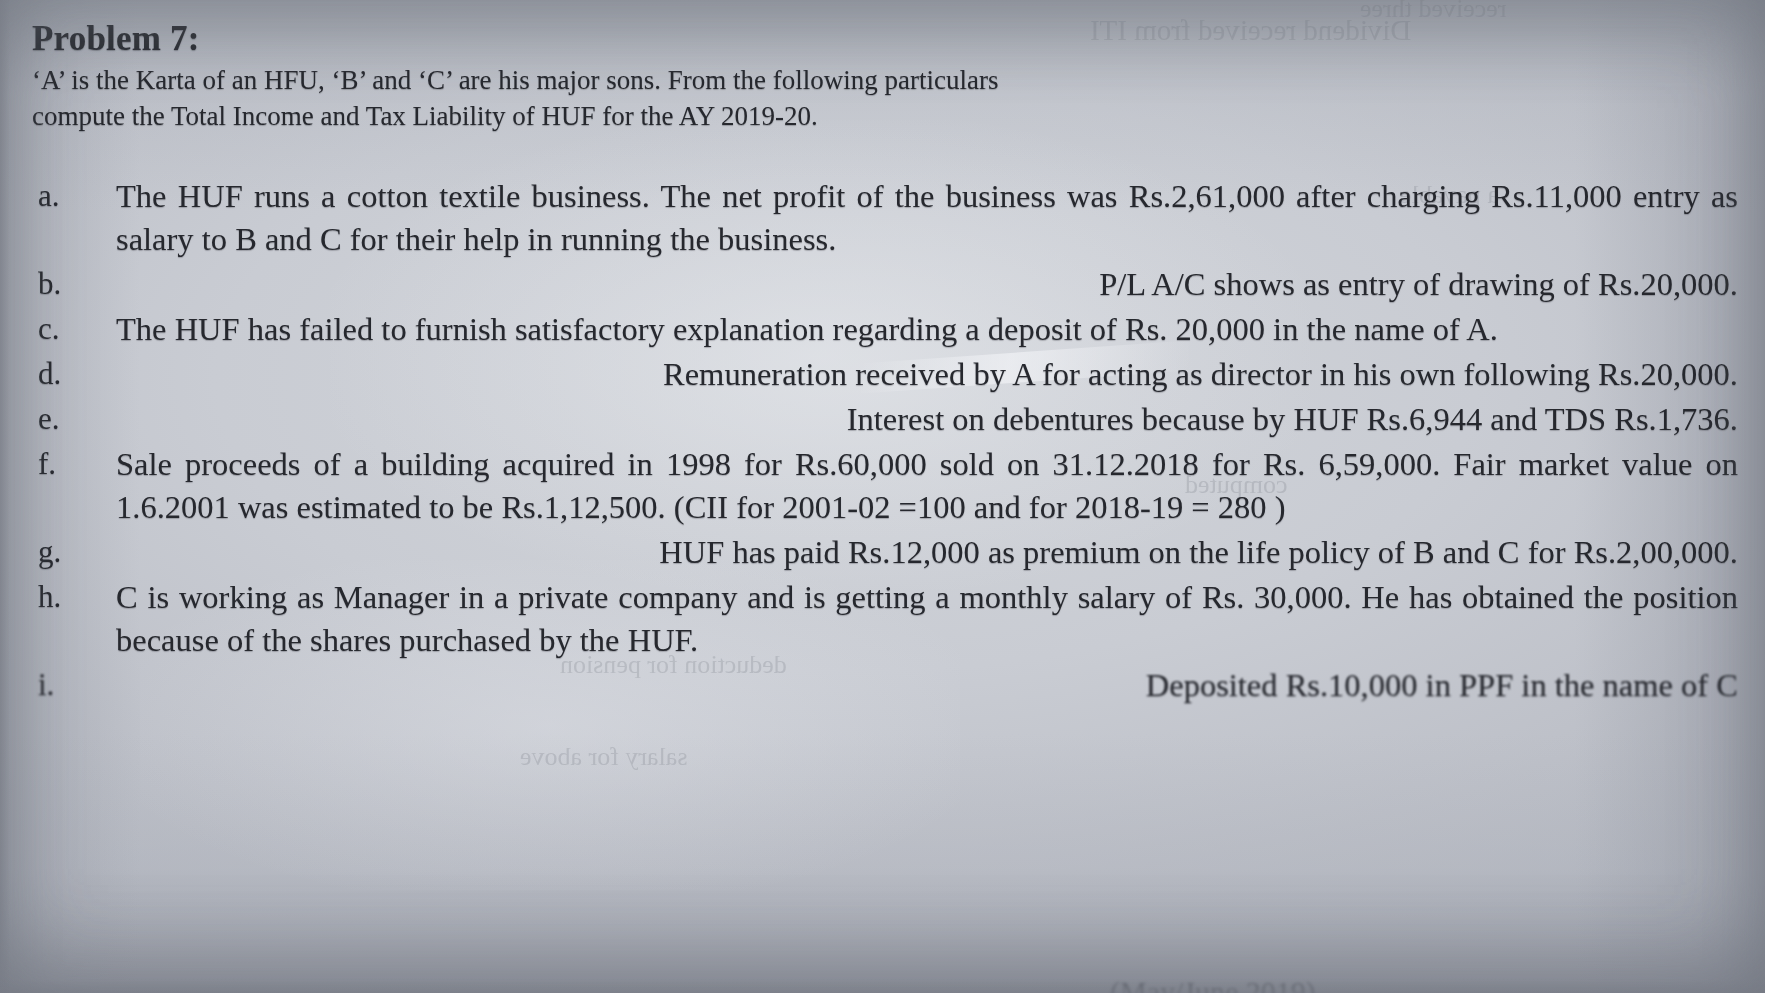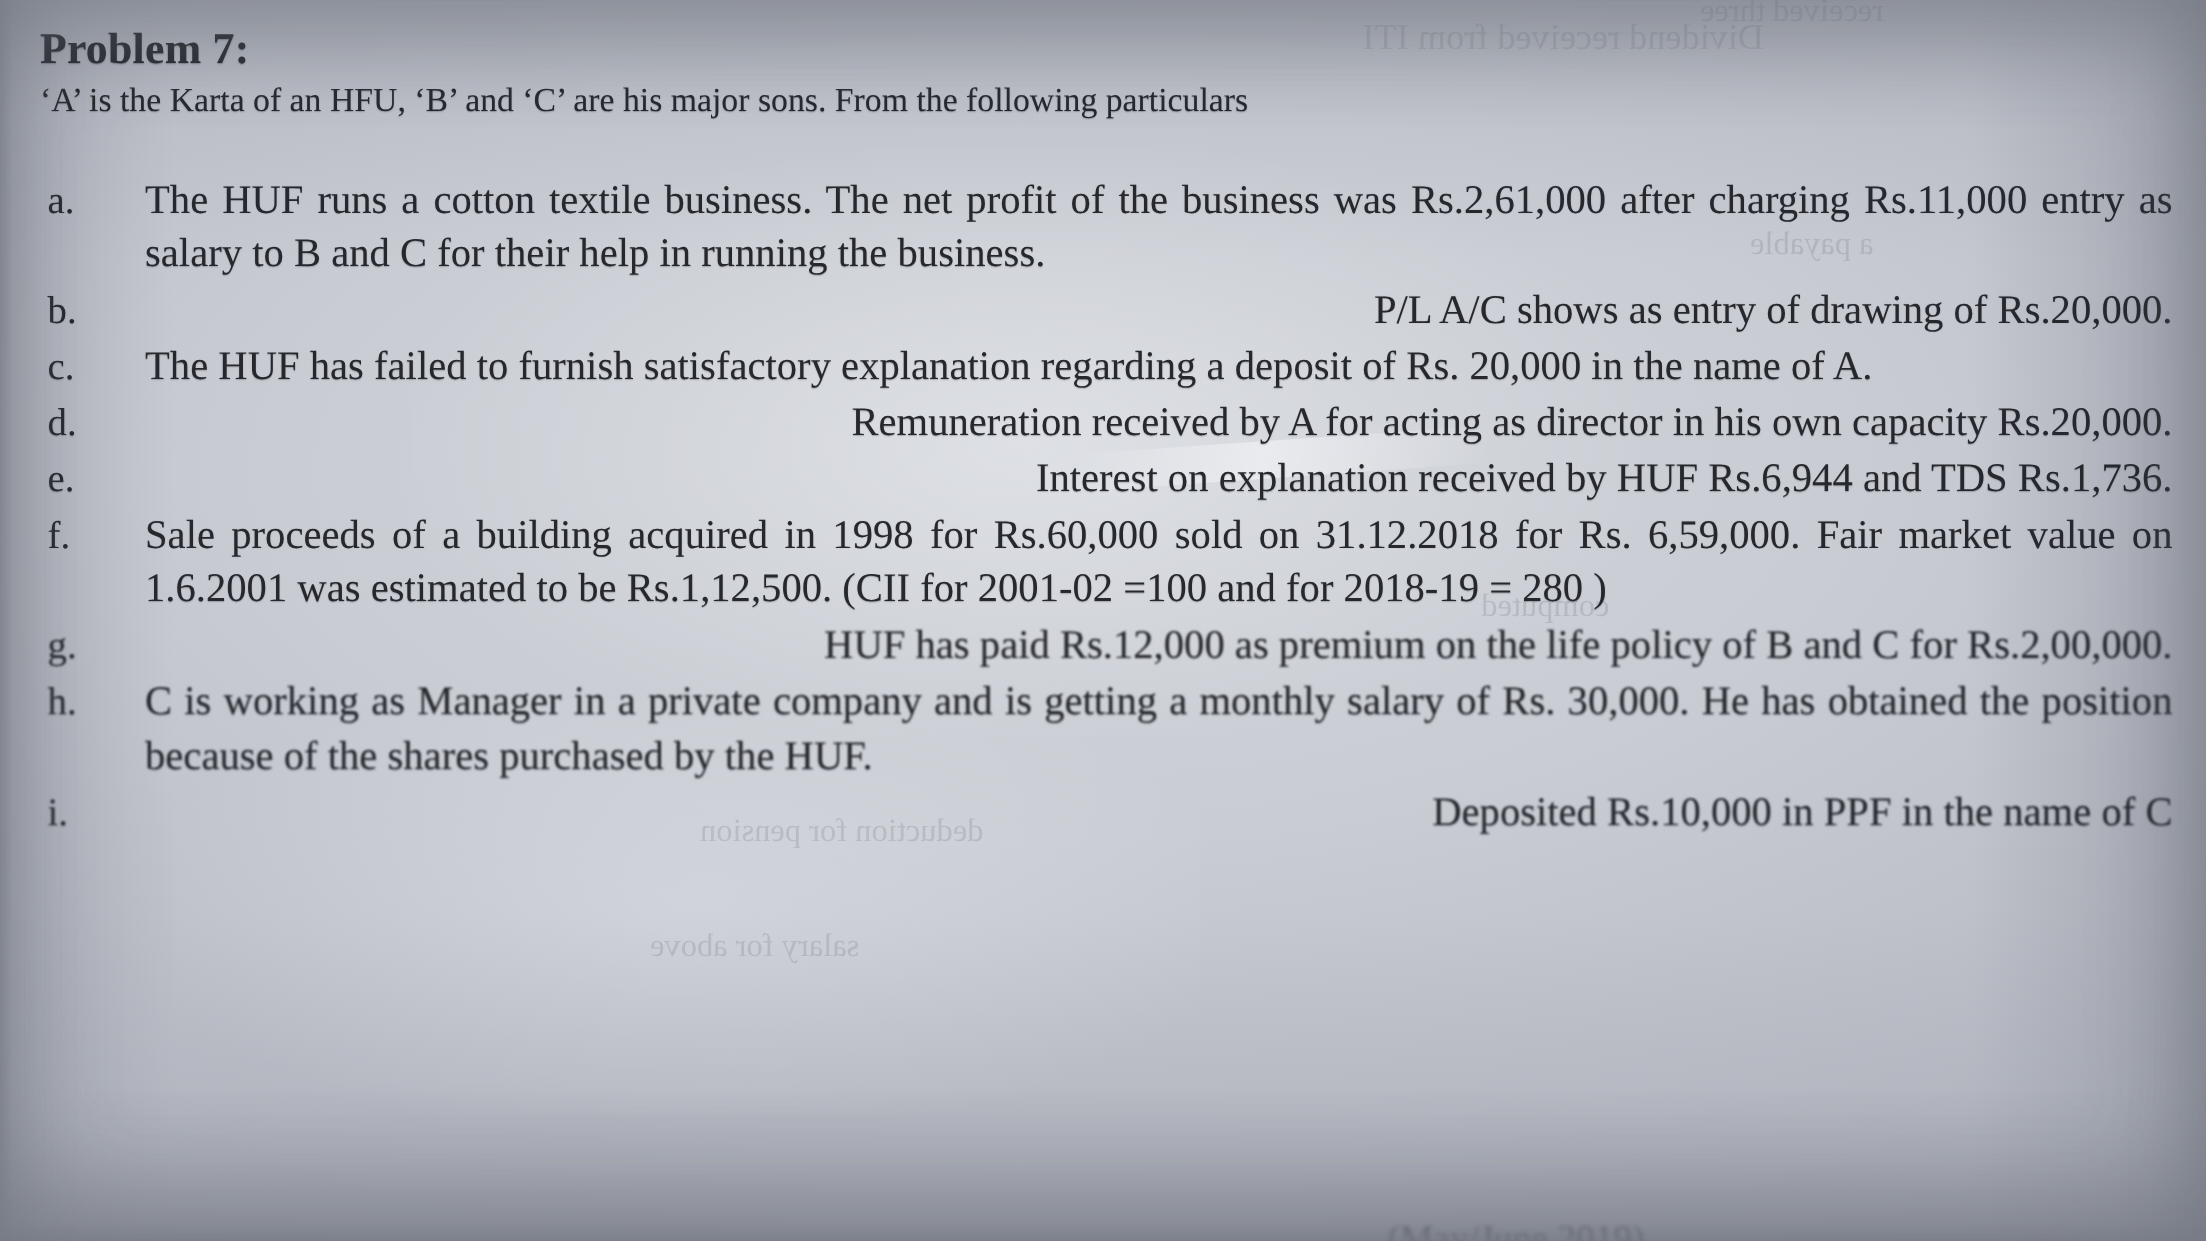--- a/index.html
+++ b/index.html
@@ -199,20 +199,21 @@
       <div class="ghost" style="left: 520px; top: 742px; font-size: 26px;">salary for above</div>
       <div class="ghost" style="left: 1185px; top: 470px; font-size: 26px;">computed</div>
     </div>
 
   <div class="content">
 
     <h1 class="title">Problem 7:</h1>
 
     <p class="intro">
       <span>‘A’ is the Karta of an HFU, ‘B’ and ‘C’ are his major sons. From the following particulars</span>
+      <span class="l2">compute the Total Income and Tax Liability of HUF for the AY 2019-20.</span>
     </p>
 
     <div class="spacer"></div>
 
     <ul class="items">
 
       <li class="wide blurA">
         <span class="marker">a.</span>
         <span class="body">The HUF runs a cotton textile business. The net profit of the business was Rs.2,61,000 after charging Rs.11,000 entry as salary to B and C for their help in running the business.</span>
       </li>
@@ -222,26 +223,26 @@
         <span class="body nojust">P/L A/C shows as entry of drawing of Rs.20,000.</span>
       </li>
 
       <li class="wide blurA">
         <span class="marker">c.</span>
         <span class="body">The HUF has failed to furnish satisfactory explanation regarding a deposit of   Rs. 20,000 in the name of A.</span>
       </li>
 
       <li class="wide blurB">
         <span class="marker">d.</span>
-        <span class="body nojust">Remuneration received by A for acting as director in his own capacity Rs.20,000.</span>
+        <span class="body nojust">Remuneration received by A for acting as director in his own following Rs.20,000.</span>
       </li>
 
       <li class="wide blurB">
         <span class="marker">e.</span>
-        <span class="body nojust">Interest on explanation received by HUF Rs.6,944 and TDS Rs.1,736.</span>
+        <span class="body nojust">Interest on debentures because by HUF Rs.6,944 and TDS Rs.1,736.</span>
       </li>
 
       <li class="wide blurB">
         <span class="marker">f.</span>
         <span class="body">Sale proceeds of a building acquired in 1998 for Rs.60,000 sold on 31.12.2018 for  Rs. 6,59,000. Fair market value on 1.6.2001 was estimated to be Rs.1,12,500. (CII for 2001-02 =100 and for 2018-19 = 280 )</span>
       </li>
 
       <li class="wide blurC">
         <span class="marker">g.</span>
         <span class="body nojust">HUF has paid Rs.12,000 as premium on the life policy of B and C for Rs.2,00,000.</span>

